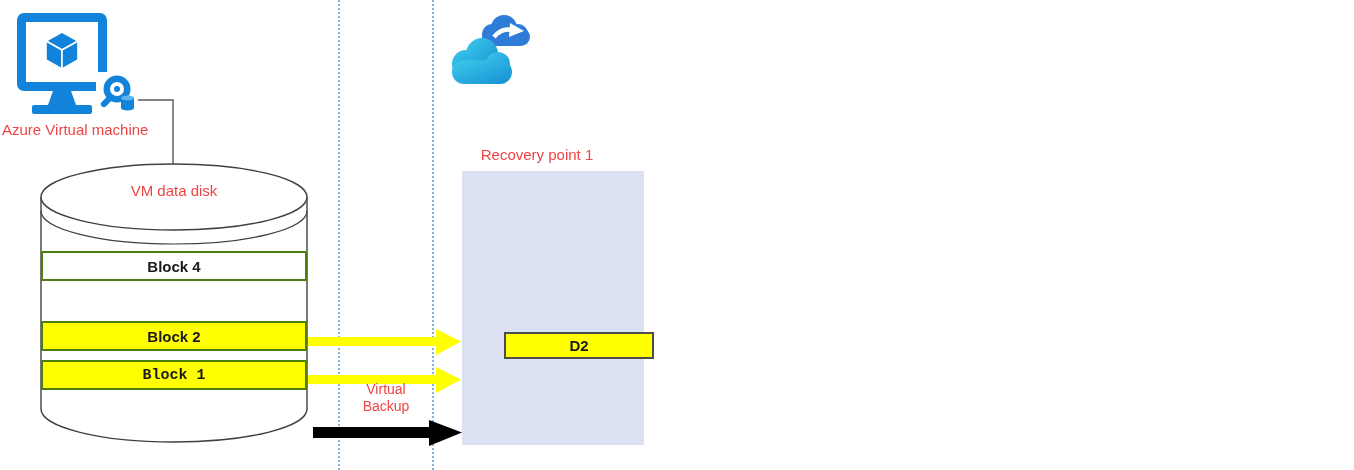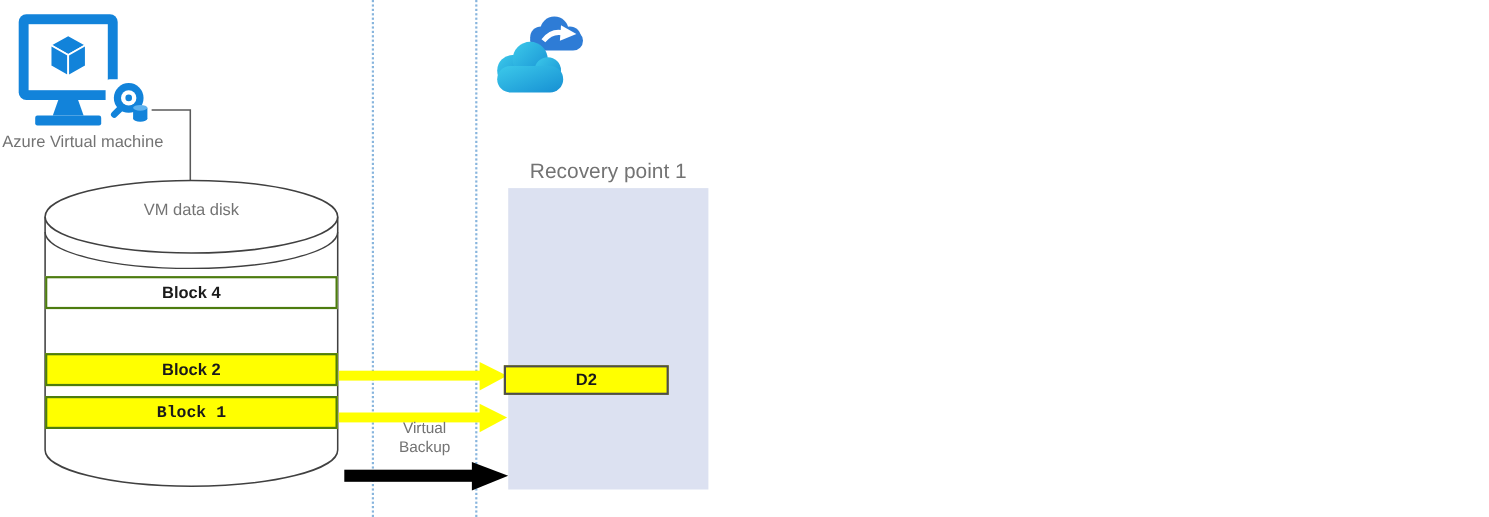--- a/index.html
+++ b/index.html
@@ -5,37 +5,37 @@
   html,body{margin:0;padding:0;background:#ffffff;}
   .canvas{
     position:relative;width:1354px;height:470px;background:#ffffff;overflow:hidden;
     font-family:"Liberation Sans",sans-serif;color:#1a1a1a;
   }
   .abs{position:absolute;}
   .dashed-line{
     position:absolute;top:0;height:470px;width:0;
     border-left:2px dotted #74a9d8;opacity:.85;
   }
-  .label{position:absolute;color:#737373;}
+  .label{position:absolute;color:#ef4444;}
   .vm-label{left:2px;top:121px;width:170px;font-size:15px;}
   .disk-title{left:41px;top:182px;width:266px;text-align:center;font-size:15px;}
   .block{
     position:absolute;left:41px;width:266px;height:30px;box-sizing:border-box;
     background:#ffffff;border:2px solid #4d7c0f;
     display:flex;align-items:center;justify-content:center;
     font-size:15px;font-weight:bold;
   }
   .block.yellow{background:#ffff00;}
-  .rp-title{left:462px;top:146px;width:182px;text-align:center;font-size:19px;}
+  .rp-title{left:446px;top:146px;width:182px;text-align:center;font-size:15px;}
   .rp-box{
     position:absolute;left:462px;top:171px;width:182px;height:274px;
     background:#dce1f1;
   }
   .d-block{
-    position:absolute;left:458px;width:150px;height:27px;box-sizing:border-box;
+    position:absolute;left:504px;width:150px;height:27px;box-sizing:border-box;
     background:#ffff00;border:2px solid #4d4d4d;
     display:flex;align-items:center;justify-content:center;
     font-size:15px;font-weight:bold;
   }
   .backup-label{
     left:354px;top:381px;width:64px;text-align:center;
     font-size:14px;line-height:1.22;
   }
   svg{display:block;}
 </style>

